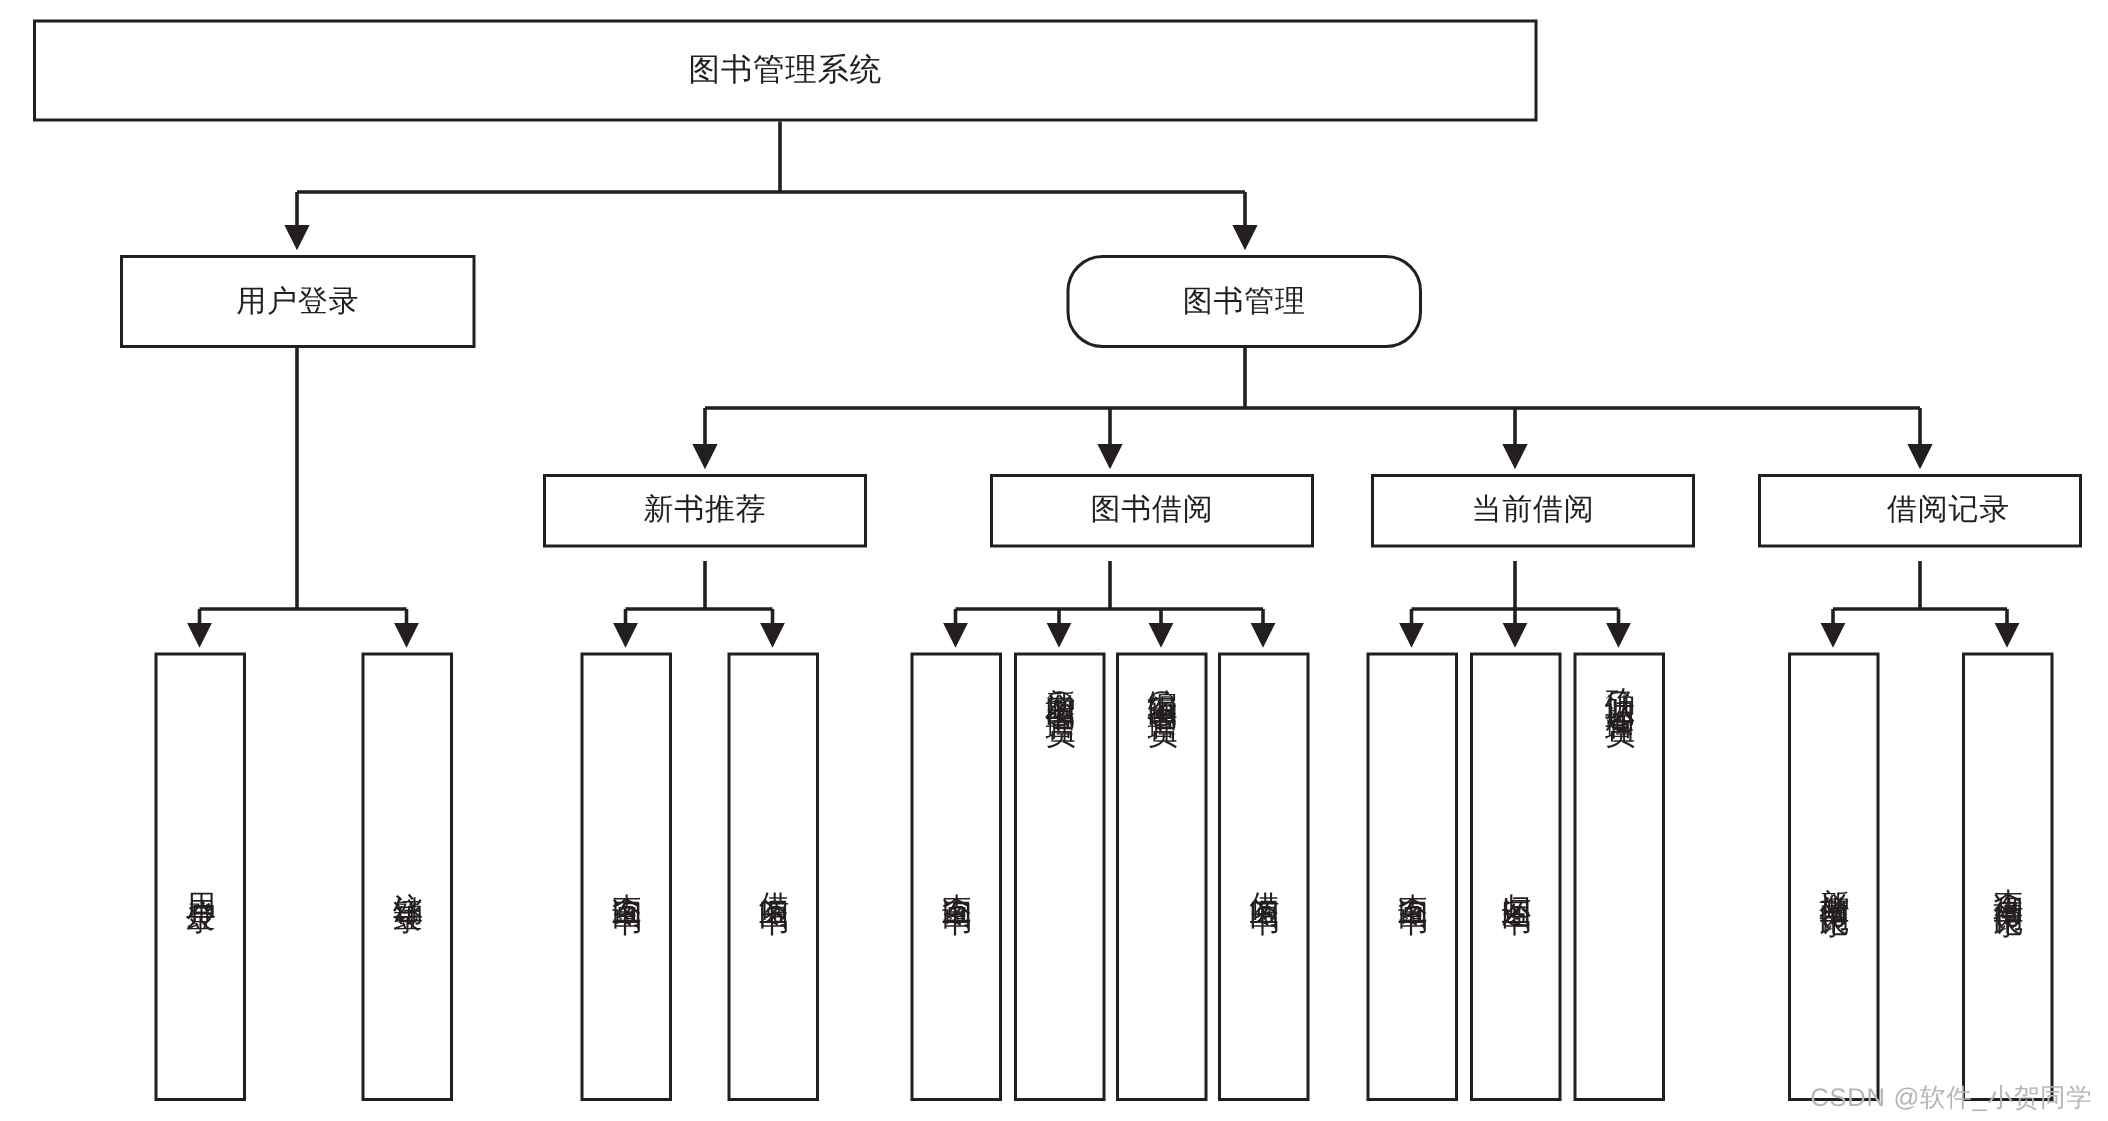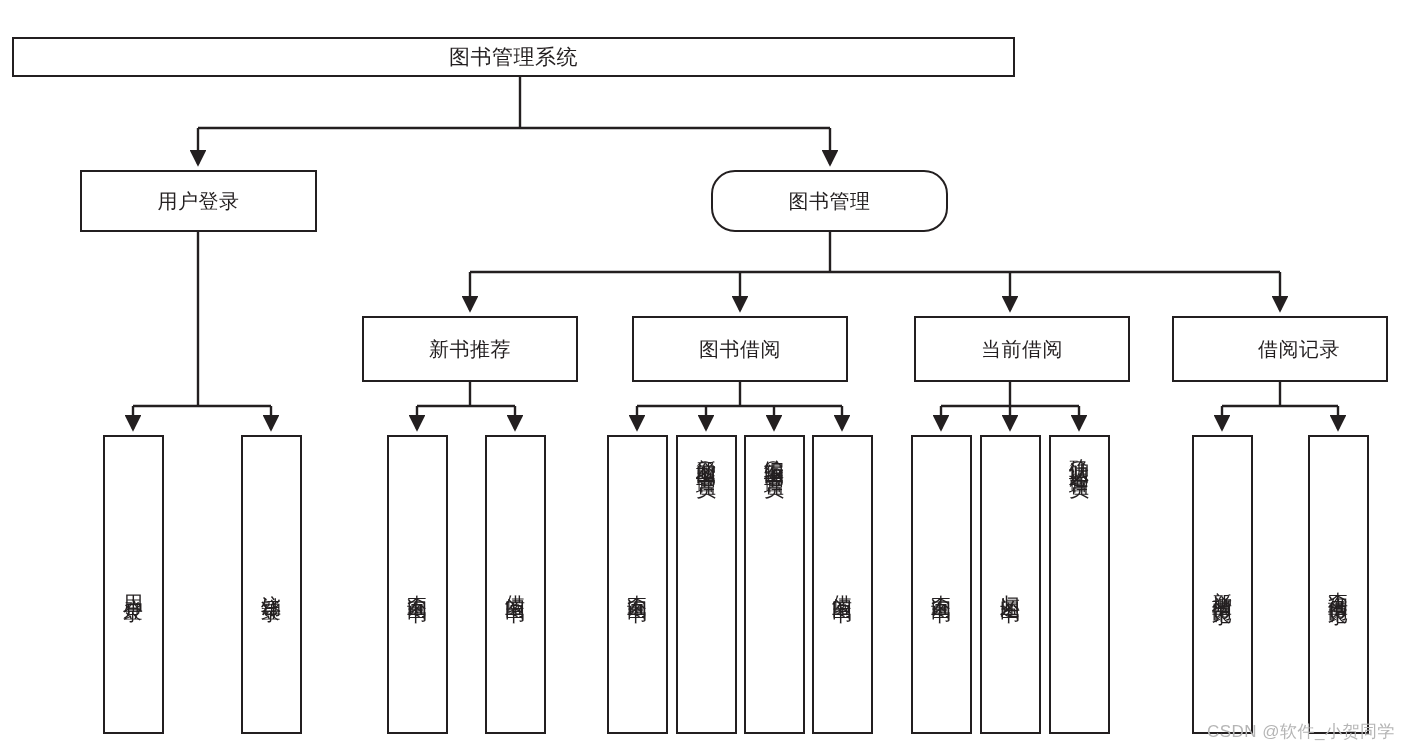--- a/index.html
+++ b/index.html
@@ -36,51 +36,50 @@
     color: #231f20;
   }
   .node-label {
     display: block;
     text-align: center;
     line-height: 1.12;
     letter-spacing: 0.5px;
   }
   
   .node.root {
-    left: 12px;
+    left: 22px;
     top: 13px;
     width: 1003px;
-    height: 40px;
-    margin-top: 24px;
+    height: 68px;
   }
   .node.root .node-label {
     font-size: 21px;
   }
   
   .node.lvl1 {
     top: 170px;
     height: 62px;
     width: 237px;
   }
   .node.lvl1 .node-label {
     font-size: 20px;
   }
   .node.lvl1.n-user-login  { left: 80px; }
   .node.lvl1.n-book-manage { left: 711px; border-radius: 24px; }
   
   .node.lvl2 {
     top: 316px;
-    height: 66px;
+    height: 49px;
     width: 216px;
   }
   .node.lvl2 .node-label {
     font-size: 20px;
   }
   .node.lvl2.n-new-rec   { left: 362px; }
-  .node.lvl2.n-borrow    { left: 632px; }
+  .node.lvl2.n-borrow    { left: 660px; }
   .node.lvl2.n-current   { left: 902px; margin-left: 12px; }
   .node.lvl2.n-records   { left: 1172px; padding-left: 38px; }
   
   .node.leaf {
     top: 435px;
     height: 299px;
     width: 61px;
     align-items: flex-start;
     justify-content: center;
     padding-top: 6px;

